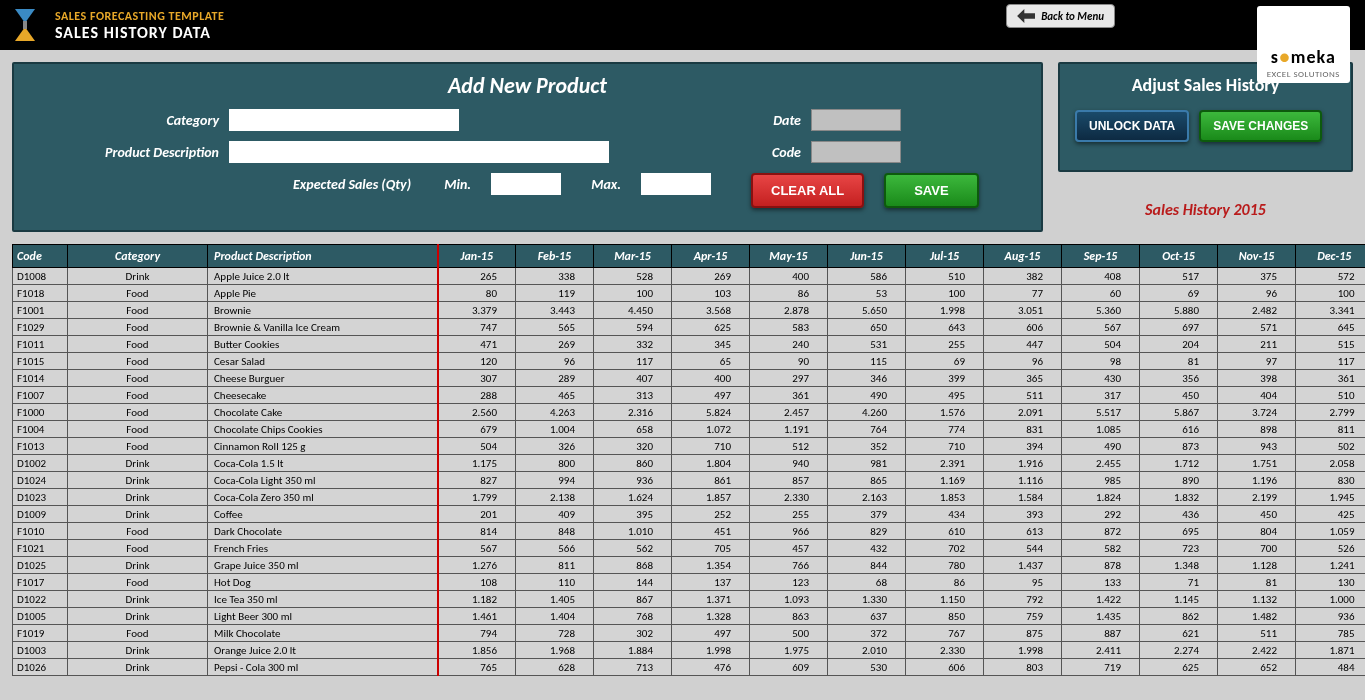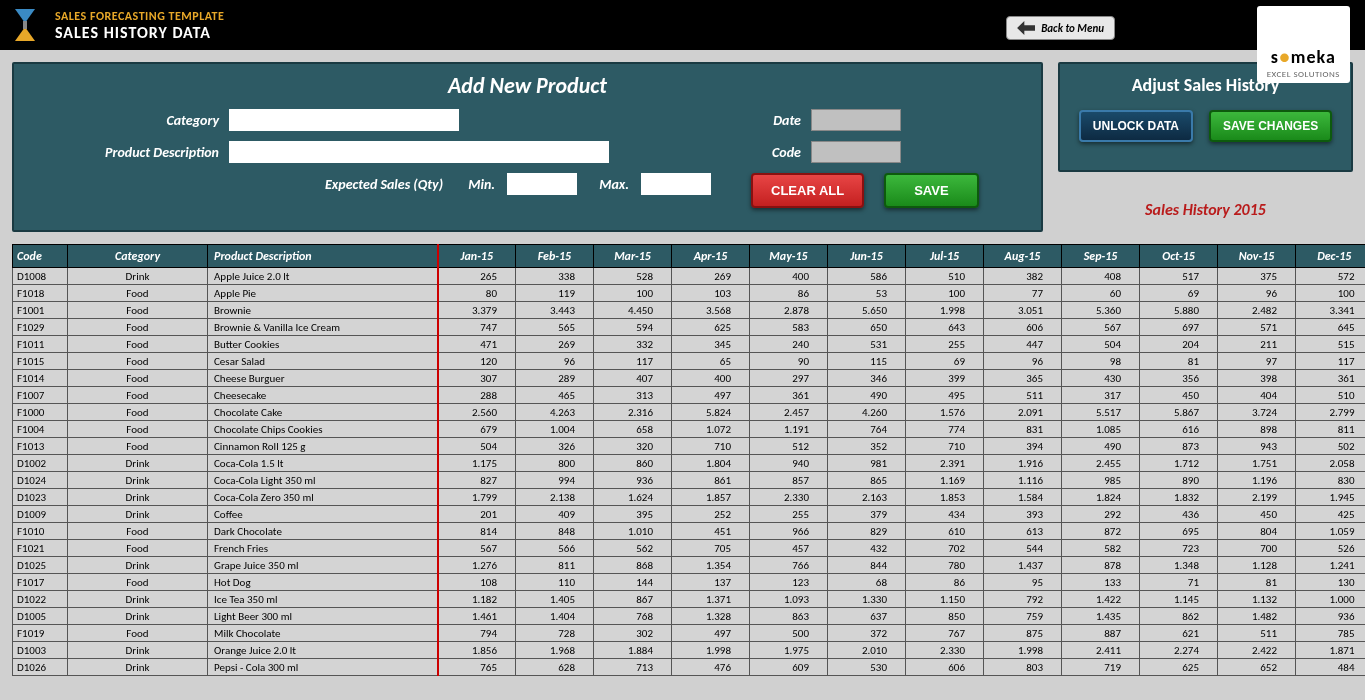--- a/index.html
+++ b/index.html
@@ -2,41 +2,41 @@
 <html><head>
 <meta charset="utf-8">
 <style>
 * { margin: 0; padding: 0; box-sizing: border-box; }
 body { font-family: Calibri, Arial, sans-serif; background: #d0d0d0; width: 1365px; height: 700px; overflow: hidden; font-size: 12px; }
 .header { background: #000; height: 50px; display: flex; align-items: center; padding: 0 10px; position: relative; }
 .logo-icon { width: 30px; height: 40px; margin-right: 15px; display: flex; align-items: center; justify-content: center; }
 .header-text { color: #fff; }
 .template-title { color: #e8a829; font-size: 12px; font-weight: bold; letter-spacing: 0.5px; }
 .page-title { color: #fff; font-size: 16px; font-weight: bold; letter-spacing: 1px; }
-.back-btn { position: absolute; right: 250px; top: 16px; background: #e8e8e8; border: 1px solid #888; border-radius: 4px; padding: 4px 10px; display: flex; align-items: center; cursor: pointer; font-size: 11px; font-style: italic; font-weight: bold; gap: 6px; box-shadow: 0 2px 3px rgba(0,0,0,0.4); }
+.back-btn { position: absolute; right: 250px; top: 4px; background: #e8e8e8; border: 1px solid #888; border-radius: 4px; padding: 4px 10px; display: flex; align-items: center; cursor: pointer; font-size: 11px; font-style: italic; font-weight: bold; gap: 6px; box-shadow: 0 2px 3px rgba(0,0,0,0.4); }
 .back-arrow { width: 18px; height: 14px; background: #333; clip-path: polygon(40% 0, 40% 30%, 100% 30%, 100% 70%, 40% 70%, 40% 100%, 0 50%); }
 .someka-logo { position: absolute; right: 15px; top: 6px; background: #fff; padding: 4px 10px; border-radius: 3px; text-align: center; }
 .someka-brand { font-size: 18px; font-weight: bold; color: #000; letter-spacing: 1px; margin-top: 36px; }
 .someka-sub { font-size: 9px; color: #666; letter-spacing: 0.5px; }
 .someka-dot { color: #e8a829; }
 .main-row { display: flex; gap: 15px; padding: 12px; }
 .panel { background: #2d5a64; border: 2px solid #1a3a42; border-radius: 2px; }
 .add-product-panel { flex: 1; padding: 8px 20px 12px; }
 .panel-title { color: #fff; font-size: 22px; font-style: italic; font-weight: bold; text-align: center; margin-bottom: 10px; }
 .form-row { display: flex; align-items: center; margin-bottom: 10px; gap: 10px; }
 .form-label { color: #fff; font-style: italic; font-weight: bold; font-size: 14px; text-align: right; }
 .form-input { background: #fff; border: none; height: 22px; padding: 2px 5px; }
 .small-input { background: #c0c0c0; border: 1px solid #888; height: 22px; width: 90px; }
 .btn { border-radius: 4px; padding: 8px 18px; font-weight: bold; font-size: 13px; color: #fff; cursor: pointer; border: 2px solid; box-shadow: 0 2px 4px rgba(0,0,0,0.5); }
 .btn-red { background: linear-gradient(#e84545, #c42020); border-color: #8a1010; }
 .btn-green { background: linear-gradient(#3cb83c, #1a8a1a); border-color: #0d5a0d; }
 .btn-blue { background: linear-gradient(#1a4a6a, #0d2a42); border-color: #3a7aaa; color: #fff; }
 .adjust-panel { width: 295px; padding: 10px 15px; height: 110px; }
 .adjust-title { color: #fff; font-size: 18px; font-weight: bold; text-align: center; margin-bottom: 14px; }
-.adjust-btns { display: flex; gap: 16px; justify-content: center; }
+.adjust-btns { display: flex; gap: 10px; justify-content: flex-start; }
 .sales-history-label { color: #b91c1c; font-style: italic; font-weight: bold; font-size: 16px; text-align: center; margin-top: 28px; }
 .right-col { width: 295px; }
 .table-container { padding: 0 12px; }
 table { border-collapse: collapse; width: 100%; table-layout: fixed; }
 th { background: #2d5a64; color: #fff; font-style: italic; font-weight: bold; padding: 4px; border: 1px solid #000; font-size: 12px; }
 td { background: #d4d4d4; border: 1px solid #555; padding: 1px 4px; font-size: 11px; height: 17px; }
 .col-code { width: 55px; text-align: left; }
 .col-cat { width: 140px; text-align: center; }
 .col-desc { width: 230px; text-align: left; padding-left: 6px; }
 .col-month { width: 78px; text-align: center; }
@@ -75,21 +75,21 @@
     <div style="display:flex; gap:40px;">
       <div style="flex:1;">
         <div class="form-row">
           <div class="form-label" style="width:185px;">Category</div>
           <input class="form-input" style="width: 230px;">
         </div>
         <div class="form-row">
           <div class="form-label" style="width:185px;">Product Description</div>
           <input class="form-input" style="width: 380px;">
         </div>
-        <div class="form-row" style="justify-content:flex-end; gap:12px;">
+        <div class="form-row" style="justify-content:flex-end; gap:20px;">
           <div class="form-label">Expected Sales (Qty)</div>
           <div class="form-label" style="width:40px;">Min.</div>
           <input class="form-input" style="width: 70px;">
           <div class="form-label" style="width:40px;">Max.</div>
           <input class="form-input" style="width: 70px;">
         </div>
       </div>
       <div style="width:270px;">
         <div class="form-row">
           <div class="form-label" style="width:50px;">Date</div>

